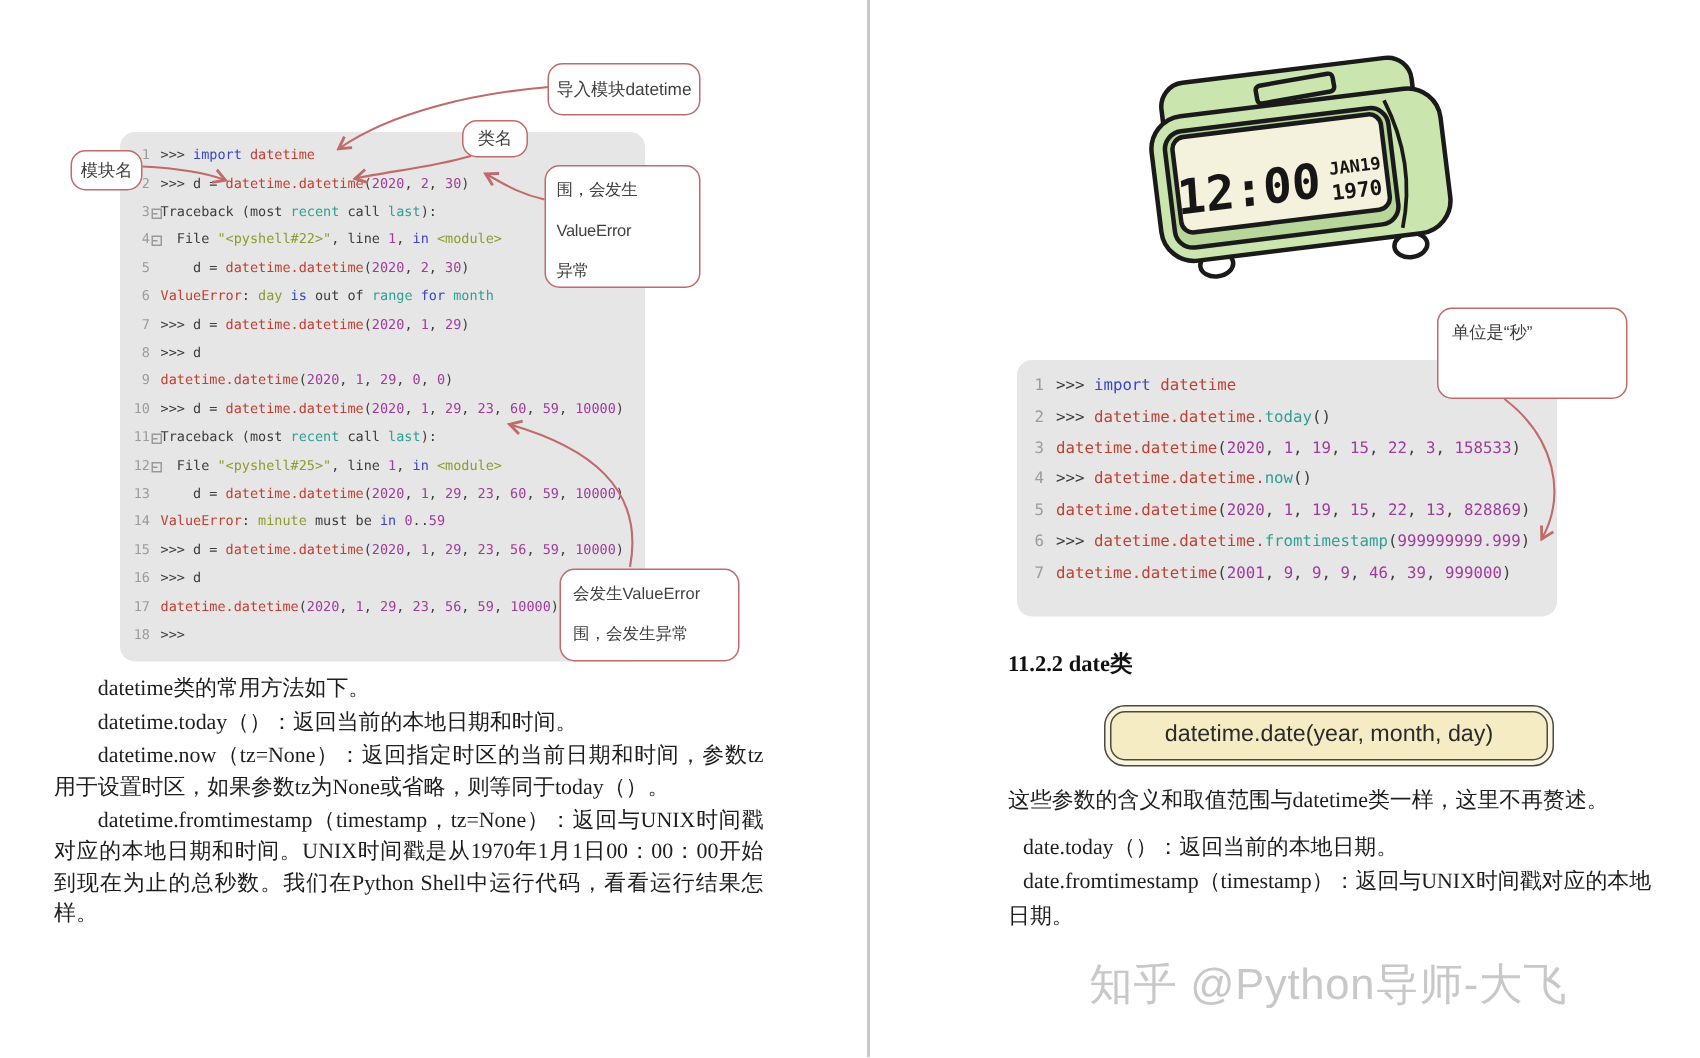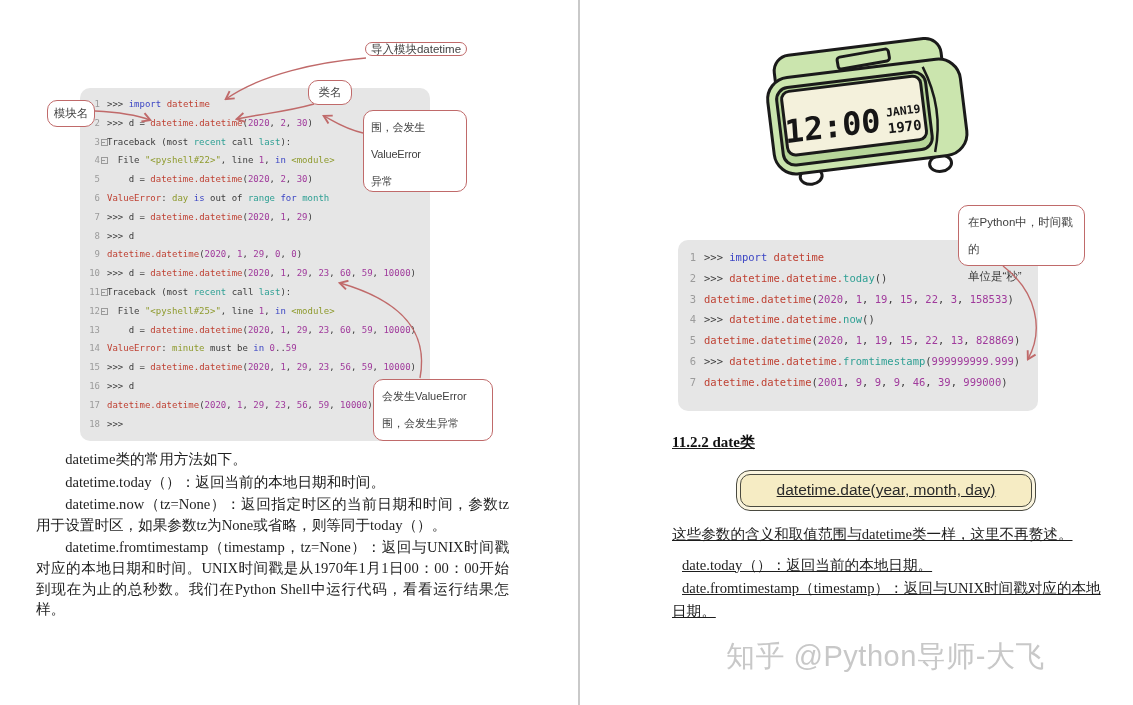--- a/index.html
+++ b/index.html
@@ -21,36 +21,36 @@
   .fm{display:inline-block;flex:none;width:7px;position:relative;}
   .fm.fold::before{content:"";position:absolute;left:1px;top:6px;width:5px;height:5px;
                    border:1px solid #9a9a9a;background:#e6e6e6;}
   .fm.fold::after{content:"";position:absolute;left:2px;top:9px;width:3px;border-top:1px solid #9a9a9a;}
 
   
   .callout{position:absolute;background:#fff;border:1.5px solid #c06a6a;border-radius:10px;
            font-family:"Liberation Sans","DejaVu Sans",sans-serif;color:#3f3f3f;
            z-index:6;box-sizing:border-box;}
   .callout.small{display:flex;align-items:center;justify-content:center;font-size:11.5px;}
-  .c1{left:365px;top:42px;width:102px;height:14px;}
+  .c1{left:365px;top:42px;width:102px;height:35px;}
   .c2{left:308px;top:80px;width:44px;height:25px;}
   .c3{left:47px;top:100px;width:48px;height:27px;}
   .c4{left:363px;top:110px;width:104px;height:82px;font-size:11px;line-height:27px;padding:3px 7px 0;letter-spacing:-0.2px;}
   .c5{left:373px;top:379px;width:120px;height:62px;font-size:11px;line-height:27px;padding:3px 8px 0;}
   .c6{left:958px;top:205px;width:127px;height:61px;font-size:11.5px;line-height:27px;padding:3px 9px 0;}
 
   .arrows{position:absolute;left:0;top:0;width:1133px;height:705px;z-index:7;pointer-events:none;}
 
   
   .lefttext{position:absolute;left:36px;top:449px;width:473px;font-size:14.6px;line-height:20.6px;
             text-align:justify;color:#1d1d1d;}
   .lefttext p{margin:0 0 2px;text-indent:2em;}
 
   
-  .righttext{position:absolute;left:672px;top:433px;width:443px;font-size:14.6px;color:#1d1d1d;text-decoration:underline;}
+  .righttext{position:absolute;left:672px;top:433px;width:443px;font-size:14.6px;color:#1d1d1d;}
   .righttext h3{font-size:15px;margin:0 0 18px;color:#111;}
   .righttext p{margin:0;line-height:22.5px;}
   .righttext .pgap{margin-bottom:8px;}
   .righttext .mline{text-indent:10px;margin-bottom:1px;}
   .codebox{width:292px;margin:4px 0 12px 64px;border:1.5px solid #4a4a40;border-radius:14px;
            padding:3px;background:#fbf5df;}
   .codebox-inner{border:1.5px solid #4a4a40;border-radius:10px;background:#f6ecc4;
            text-align:center;padding:6px 0 7px;
            font-family:"Liberation Sans","DejaVu Sans",sans-serif;font-size:15.5px;color:#2b2b2b;}
 
@@ -113,21 +113,20 @@
   </div>
   <div class="callout c4">
       <div>围，会发生ValueError</div>
       <div>异常</div>
     </div>
   <div class="callout c5">
       <div>会发生ValueError</div>
       <div>围，会发生异常</div>
     </div>
   <div class="callout c6">
-      <div>在Python中，时间戳的</div>
       <div>单位是“秒”</div>
     </div>
 
   <svg class="arrows" viewBox="0 0 1133 705">
     <defs>
       <marker id="ah" viewBox="0 0 10 10" refX="8.2" refY="5" markerWidth="8" markerHeight="8" orient="auto">
         <path d="M1.5,1 L8.5,5 L1.5,9" fill="none" stroke="#c06a6a" stroke-width="1.7"></path>
       </marker>
     </defs>
     <path d="M366,58 C318,62 262,74 226,99" fill="none" stroke="#c06a6a" stroke-width="1.4" marker-end="url(#ah)"></path>

